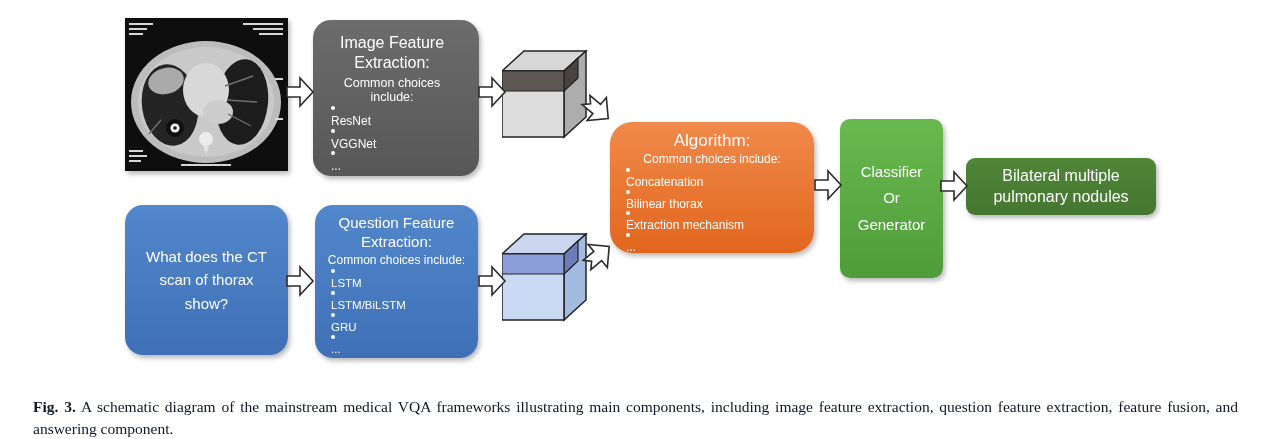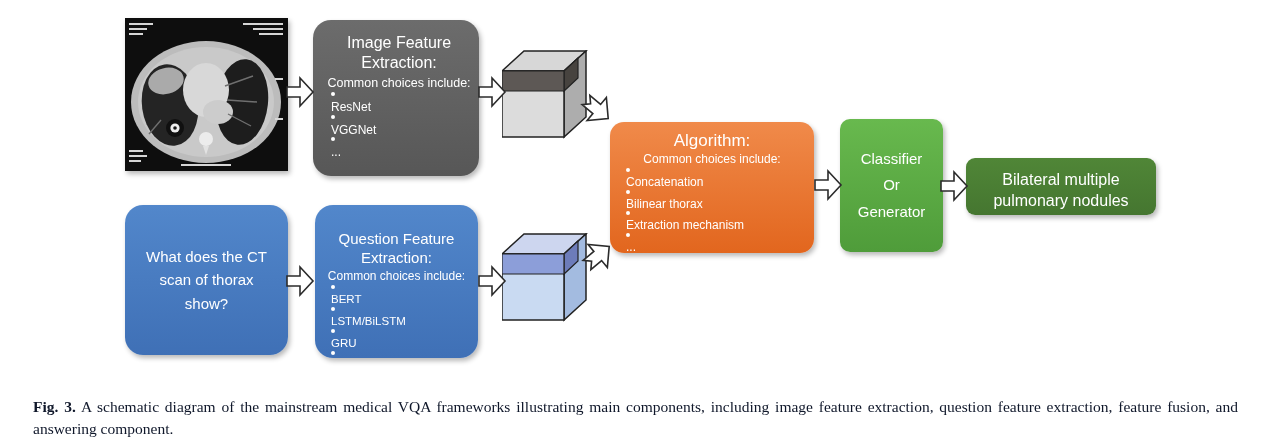--- a/index.html
+++ b/index.html
@@ -8,54 +8,54 @@
     font-family:"Liberation Sans", sans-serif; overflow:hidden;
   }
   .abs { position:absolute; }
   .box { position:absolute; color:#fff; box-sizing:border-box; }
   .shadowed { box-shadow:2px 3px 5px rgba(0,0,0,0.28); }
 
   
   .gray-box {
     left:313px; top:20px; width:166px; height:156px; border-radius:18px;
     background:linear-gradient(180deg,#6c6c6c,#575757);
-    padding:13px 4px 6px 10px;
+    padding:13px 18px 6px 10px;
   }
   
   .q-box {
     left:125px; top:205px; width:163px; height:150px; border-radius:18px;
     background:linear-gradient(180deg,#5287cb,#3f70b6);
     display:flex; align-items:center; justify-content:center;
     text-align:center; font-size:15px; line-height:1.55; padding:16px 12px;
   }
   
   .qfe-box {
     left:315px; top:205px; width:163px; height:153px; border-radius:18px;
     background:linear-gradient(180deg,#5287cb,#3f70b6);
-    padding:24px 8px 6px 8px;
+    padding:8px 8px 6px 8px;
   }
   
   .alg-box {
-    left:610px; top:122px; width:204px; height:131px; border-radius:14px;
+    left:610px; top:122px; width:204px; height:131px; border-radius:22px;
     background:linear-gradient(180deg,#f08a4a,#e2661e);
     padding:6px 10px 4px 10px;
   }
   
   .cls-box {
-    left:840px; top:119px; width:103px; height:133px; border-radius:10px;
+    left:840px; top:119px; width:103px; height:159px; border-radius:10px;
     background:linear-gradient(180deg,#68b94e,#4f9c3a);
     display:flex; flex-direction:column; align-items:center; justify-content:center;
     text-align:center; font-size:15px; line-height:1.75;
   }
   
   .ans-box {
     left:966px; top:158px; width:190px; height:57px; border-radius:9px;
     background:linear-gradient(180deg,#508637,#457630);
-    display:flex; align-items:flex-start; justify-content:center;
-    text-align:center; font-size:16px; line-height:1.3; padding:12px 10px;
+    display:flex; align-items:center; justify-content:center;
+    text-align:center; font-size:16px; line-height:1.3; padding:5px 10px;
   }
 
   .box-title { text-align:center; font-weight:400; }
   .gray-box .box-title { font-size:16px; line-height:1.28; }
   .qfe-box  .box-title { font-size:15px; line-height:1.28; }
   .alg-box  .box-title { font-size:17px; line-height:1.25; margin-top:2px; }
   .box-sub { text-align:center; margin-top:2px; }
   .gray-box .box-sub { font-size:12.5px; }
   .qfe-box  .box-sub { font-size:12px; }
   .alg-box  .box-sub { font-size:12px; margin-top:1px; }
@@ -141,21 +141,21 @@
   <div class="box q-box shadowed">
     <div>What does the CT scan of thorax show?</div>
   </div>
 
   <div class="box qfe-box shadowed">
     <div class="box-title">Question Feature Extraction:</div>
     <div class="box-sub">Common choices include:</div>
     <ul class="blist">
       <li>
         <span class="bdot"></span>
-        <span>BERT</span>
+        <span>LSTM</span>
         </li>
       <li>
         <span class="bdot"></span>
         <span>LSTM/BiLSTM</span>
         </li>
       <li>
         <span class="bdot"></span>
         <span>GRU</span>
         </li>
       <li>

